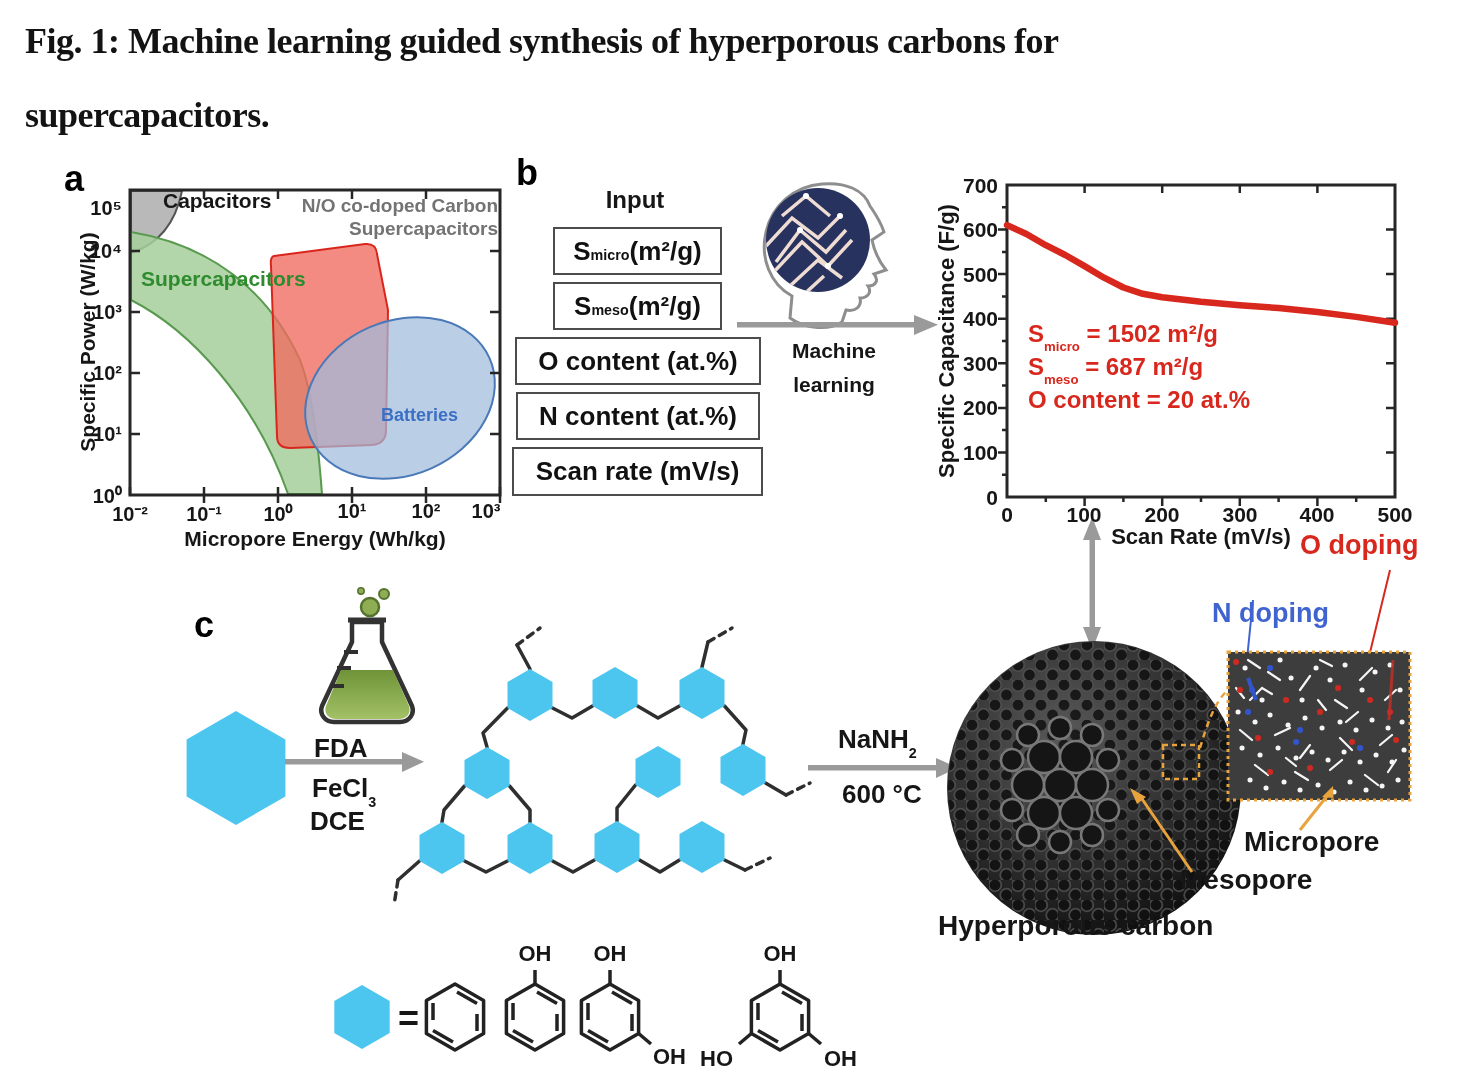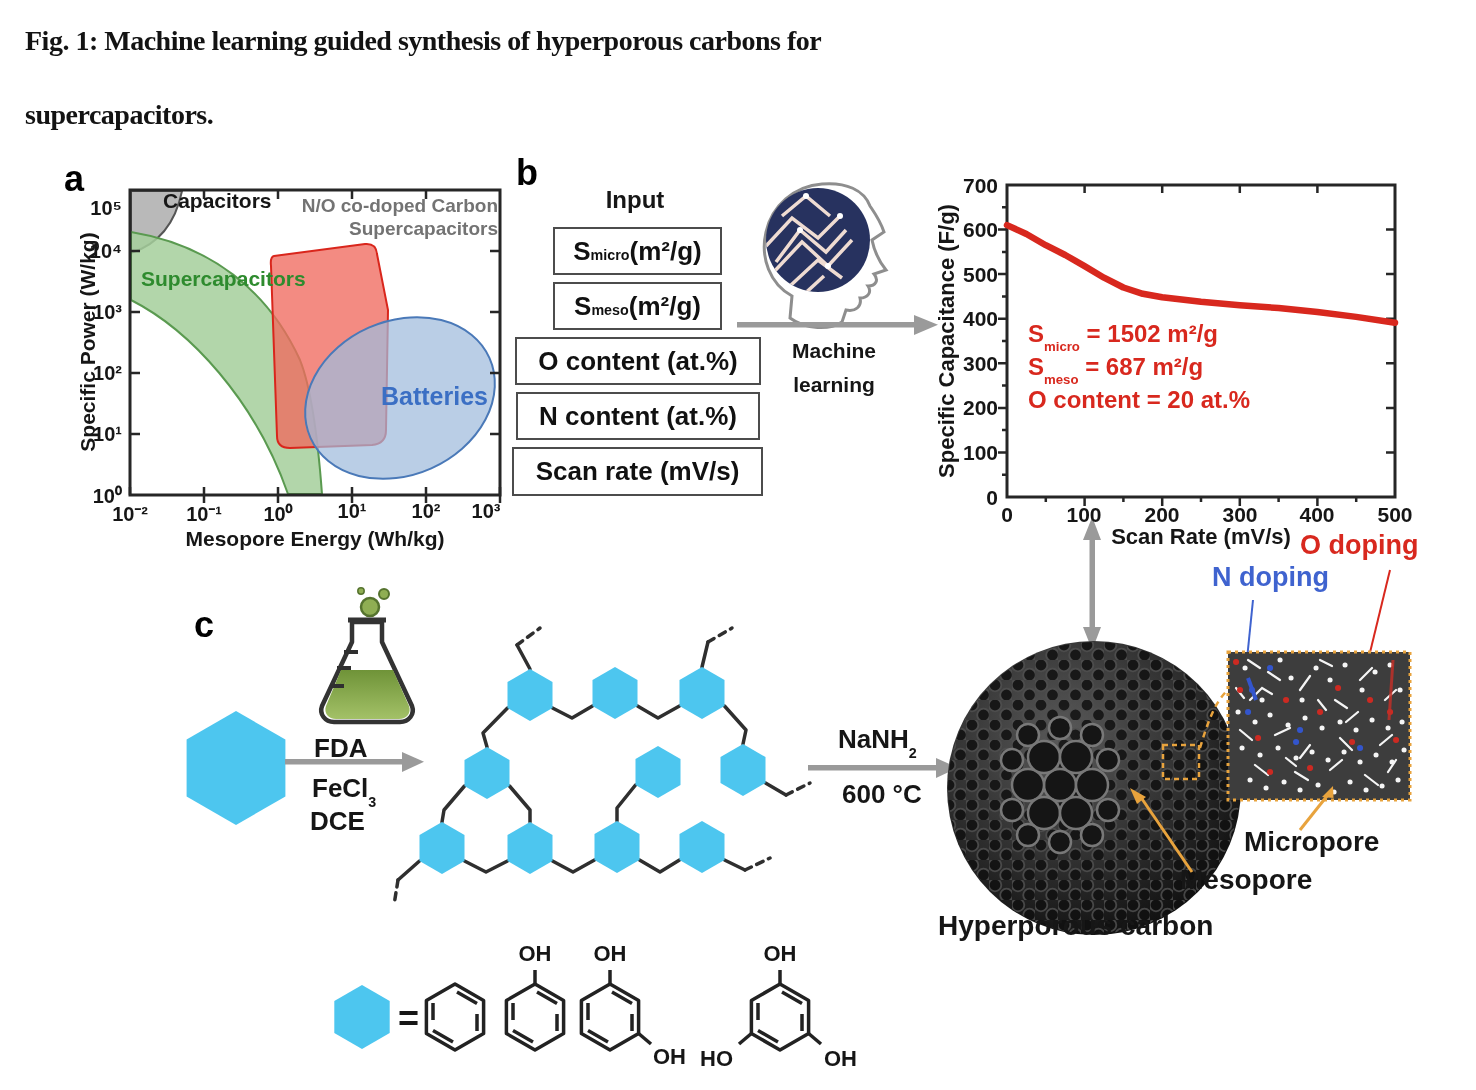--- a/index.html
+++ b/index.html
@@ -1,32 +1,32 @@
 <!DOCTYPE html>
 <html><head>
 <meta charset="utf-8">
 <style>
   html,body{margin:0;padding:0;background:#fff;}
   .page{position:relative;width:1476px;height:1090px;background:#fff;overflow:hidden;
         font-family:"Liberation Sans",sans-serif;}
   .title{position:absolute;left:25px;top:4px;width:1300px;
-         font-family:"Liberation Serif",serif;font-weight:bold;font-size:28px;
+         font-family:"Liberation Serif",serif;font-weight:bold;font-size:36px;
          line-height:74px;color:#131313;letter-spacing:-0.5px;}
   .t{position:absolute;font-weight:bold;color:#161616;white-space:nowrap;}
   .panel-letter{font-size:36px;color:#000;}
   .tick{font-size:20px;}
   .rt{text-align:right;}
   .ct{text-align:center;}
   .rot{transform:rotate(-90deg);text-align:center;}
   .box{position:absolute;border:2.5px solid #4c4c4c;background:#fff;display:flex;
        align-items:center;justify-content:center;font-weight:bold;font-size:26px;color:#111;
        white-space:nowrap;}
   sub{font-size:0.55em;font-weight:bold;position:relative;top:0.28em;line-height:0;}
   .red{color:#d8281e;}
-  .blue{color:#3f63cf;}
+  .blue{color:#3f63cf;margin-top:36px;}
   .green{color:#2e8b2e;}
   .anno div{line-height:33px;}
   svg{position:absolute;left:0;top:0;}
   .lbl28{font-size:28px;}
   .lbl26{font-size:26px;}
 </style>
 </head>
 <body>
 
 <div class="page">
@@ -270,28 +270,28 @@
   <div class="t tick rt" style="left:70px;top:301px;width:52px;">10³</div>
   <div class="t tick rt" style="left:70px;top:362px;width:52px;">10²</div>
   <div class="t tick rt" style="left:70px;top:423px;width:52px;">10¹</div>
   <div class="t tick rt" style="left:70px;top:482px;width:52px;">10⁰</div>
   <div class="t tick ct" style="left:100px;top:500px;width:60px;">10⁻²</div>
   <div class="t tick ct" style="left:174px;top:500px;width:60px;">10⁻¹</div>
   <div class="t tick ct" style="left:248px;top:500px;width:60px;">10⁰</div>
   <div class="t tick ct" style="left:322px;top:500px;width:60px;">10¹</div>
   <div class="t tick ct" style="left:396px;top:500px;width:60px;">10²</div>
   <div class="t tick ct" style="left:456px;top:500px;width:60px;">10³</div>
-  <div class="t ct" style="left:130px;top:527px;width:370px;font-size:21px;">Mesopore Energy (Wh/kg)</div>
+  <div class="t ct" style="left:130px;top:527px;width:370px;font-size:21px;">Micropore Energy (Wh/kg)</div>
   <div class="t" style="left:163px;top:189px;font-size:21px;">Capacitors</div>
   <div class="t rt" style="left:280px;top:194px;width:218px;font-size:19px;color:#737373;white-space:normal;line-height:23px;">
     <div>N/O co-doped Carbon</div>
     <div>Supercapacitors</div>
   </div>
   <div class="t green" style="left:141px;top:267px;font-size:21px;">Supercapacitors</div>
-  <div class="t" style="left:381px;top:382px;font-size:25px;color:#3b6fc4;">Batteries</div>
+  <div class="t" style="left:381px;top:405px;font-size:18px;color:#3b6fc4;">Batteries</div>
 
   <div class="t panel-letter" style="left:516px;top:152px;">b</div>
   <div class="t ct" style="left:560px;top:186px;width:150px;font-size:24px;">Input</div>
   <div class="box" style="left:553px;top:227px;width:165px;height:44px;">
     <span>S</span>
       <sub>micro</sub>
       <span> (m²/g)</span>
   </div>
   <div class="box" style="left:553px;top:282px;width:165px;height:44px;">
     <span>S</span>

